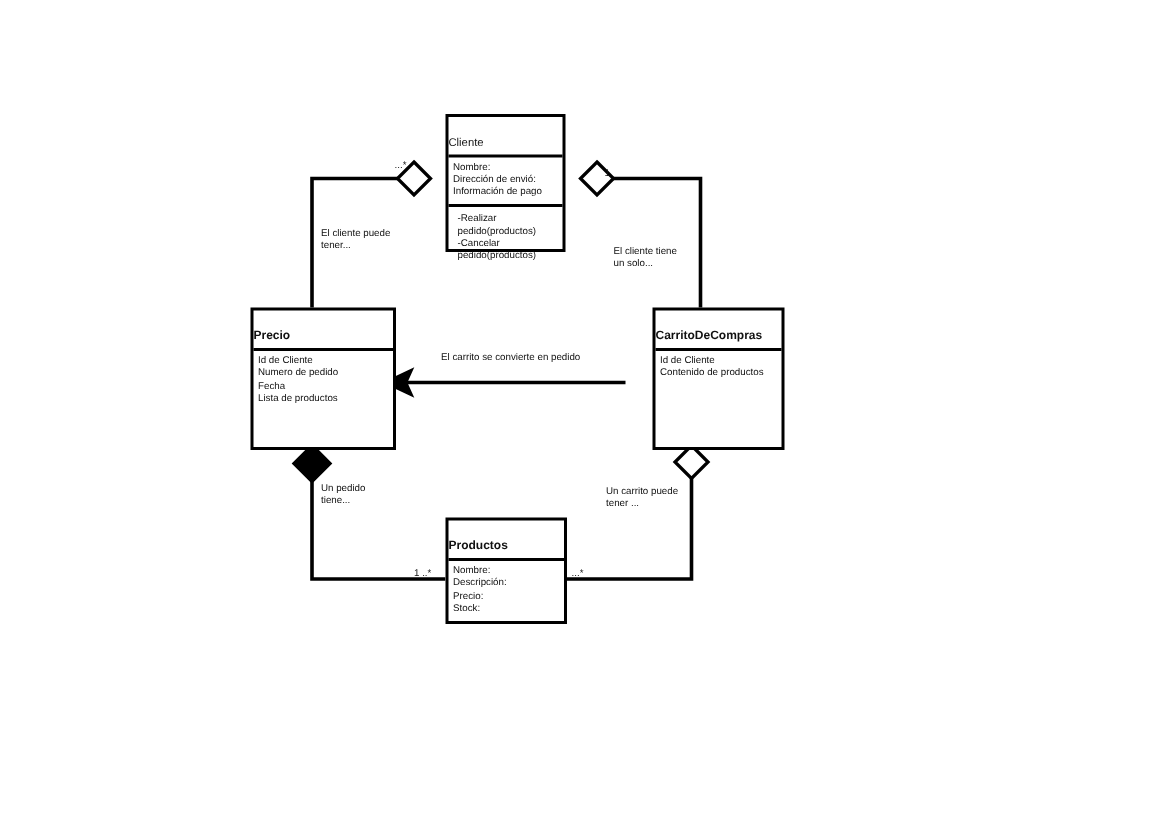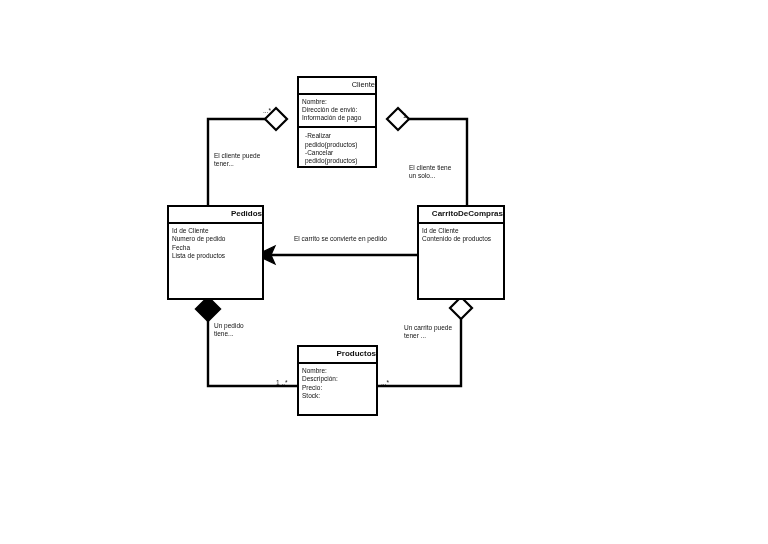--- a/index.html
+++ b/index.html
@@ -22,23 +22,23 @@
     height: 544px;
   }
   .uml-class {
     position: absolute;
     border: 2px solid #000000;
     background: #ffffff;
     box-sizing: border-box;
     z-index: 5;
   }
   .uml-title {
-    text-align: right;
+    text-align: left;
     font-size: 7.5px;
-    padding: 3px 0 4px 0;
+    padding: 13px 0 4px 0;
     border-bottom: 2px solid #000000;
     line-height: 1;
     color: #111111;
   }
   .uml-title.bold {
     font-weight: bold;
     font-size: 8px;
   }
   .uml-attrs {
     padding: 3px 3px 4px 3px;
@@ -115,30 +115,30 @@
   </div>
   <div class="uml-ops">
     <div>-Realizar</div>
     <div>pedido(productos)</div>
     <div>-Cancelar</div>
     <div>pedido(productos)</div>
   </div>
 </div>
 
 <div class="uml-class" style="left:167px; top:205px; width:97px; height:95px;">
-  <div class="uml-title bold">Pedidos</div>
+  <div class="uml-title bold">Precio</div>
   <div class="uml-attrs">
     <div>Id de Cliente</div>
     <div>Numero de pedido</div>
     <div>Fecha</div>
     <div>Lista de productos</div>
   </div>
 </div>
 
-<div class="uml-class" style="left:417px; top:205px; width:88px; height:95px;">
+<div class="uml-class" style="left:435px; top:205px; width:88px; height:95px;">
   <div class="uml-title bold">CarritoDeCompras</div>
   <div class="uml-attrs">
     <div>Id de Cliente</div>
     <div>Contenido de productos</div>
   </div>
 </div>
 
 <div class="uml-class" style="left:297px; top:345px; width:81px; height:71px;">
   <div class="uml-title bold">Productos</div>
   <div class="uml-attrs">

